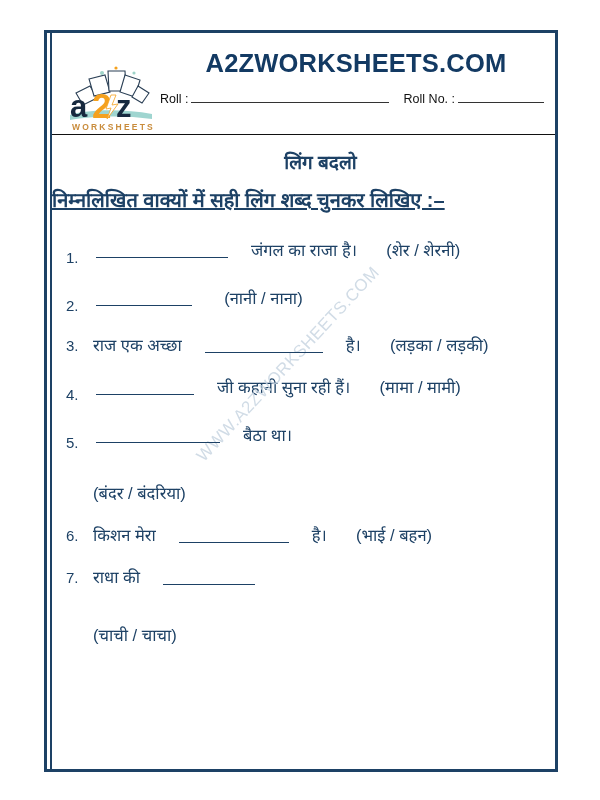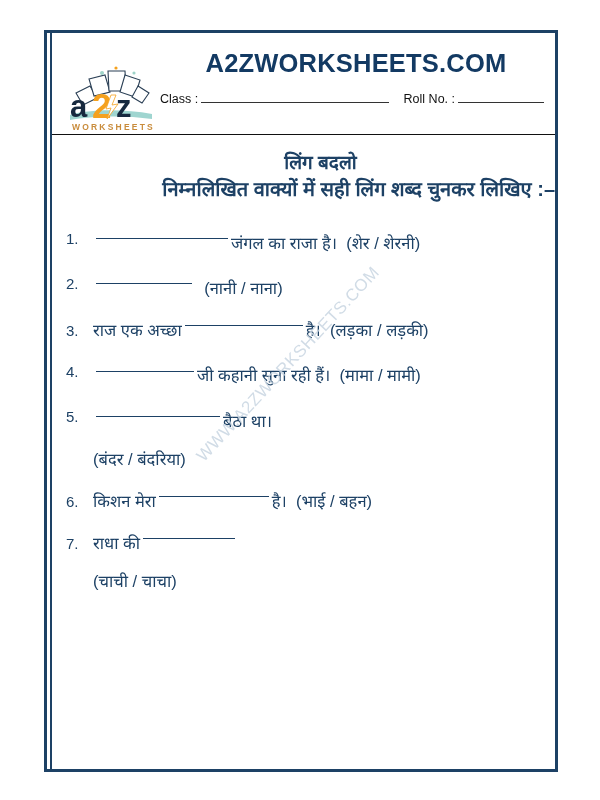--- a/index.html
+++ b/index.html
@@ -97,25 +97,27 @@
   #worksheet-title {
     text-align: center;
     font-size: 19px;
     font-weight: bold;
     color: #1d4165;
     margin-top: 14px;
     font-family: "Liberation Sans", sans-serif;
     padding-left: 34px;
   }
   #worksheet-instruction {
-    text-align: right;
+    text-align: left;
     font-size: 20px;
     font-weight: bold;
     color: #1d4165;
-    font-family: "Liberation Sans", sans-serif;
+    margin-top: 11px;
+    font-family: "Liberation Sans", sans-serif;
+    text-decoration: underline;
   }
 
   #questions-list {
     margin-top: 26px;
     padding: 0 4px 0 14px;
   }
   .question-row {
     display: flex;
     align-items: baseline;
     font-size: 16.5px;
@@ -126,21 +128,22 @@
   }
   .q-number {
     width: 27px;
     flex: 0 0 auto;
     font-size: 15px;
   }
   .q-content {
     flex: 1 1 auto;
     display: flex;
     flex-wrap: wrap;
-    align-items: center;
+    align-items: flex-end;
+    gap: 20px;
   }
   .q-text { white-space: pre; }
   .q-blank {
     display: inline-block;
     height: 0;
     border-top: 1.6px solid #1d4165;
     position: relative;
     top: -5px;
     margin: 0 3px;
     flex: 0 0 auto;
@@ -199,21 +202,21 @@
           <text x="52" y="58" font-family="Liberation Sans, sans-serif" font-size="31" font-weight="bold" fill="#17293f">z</text>
 
           <polygon points="47,36 42,50 47,49 43,60 54,45 48,46 52,36" fill="#ffffff" stroke="#f5a11e" stroke-width="0.8"></polygon>
           <text x="8" y="71" font-family="Liberation Sans, sans-serif" font-size="8.5" font-weight="bold" letter-spacing="2.2" fill="#c98c3c">WORKSHEETS</text>
         </svg>
       </div>
 
       <div id="site-title">A2ZWORKSHEETS.COM</div>
 
       <div class="field-row" id="field-row-1">
-        <span class="field-label">Class :</span>
+        <span class="field-label">Roll :</span>
         <span class="field-rule rule-name"></span>
         <span class="field-gap"></span>
         <span class="field-label">Roll No. :</span>
         <span class="field-rule rule-roll"></span>
       </div>
 
     </div>
 
     <div id="worksheet-body">
 

